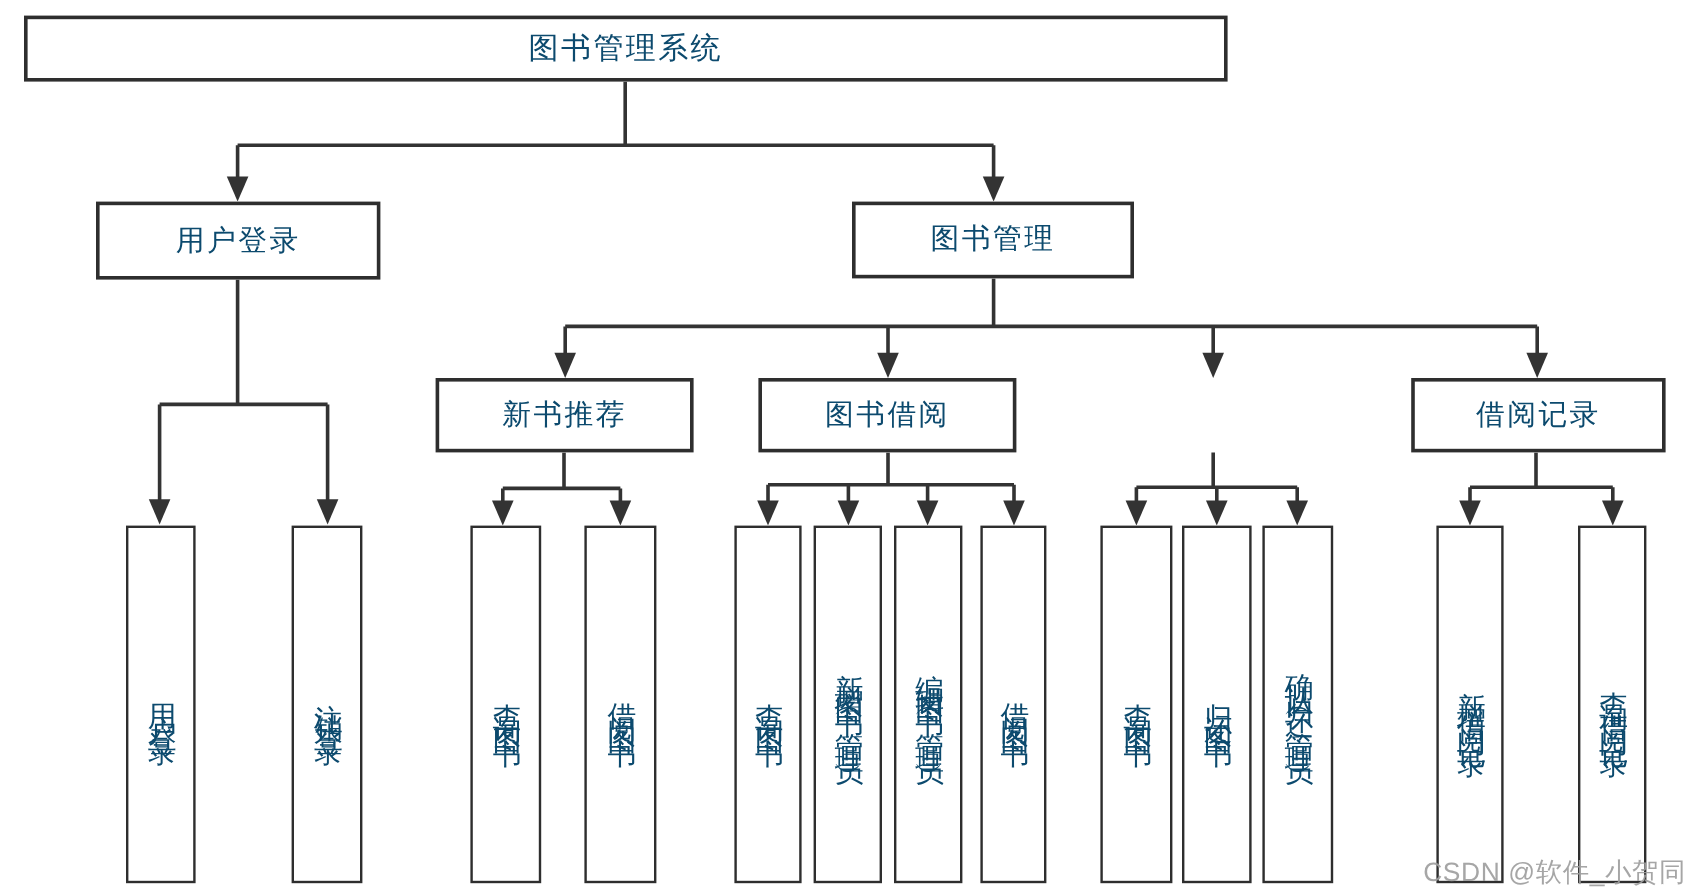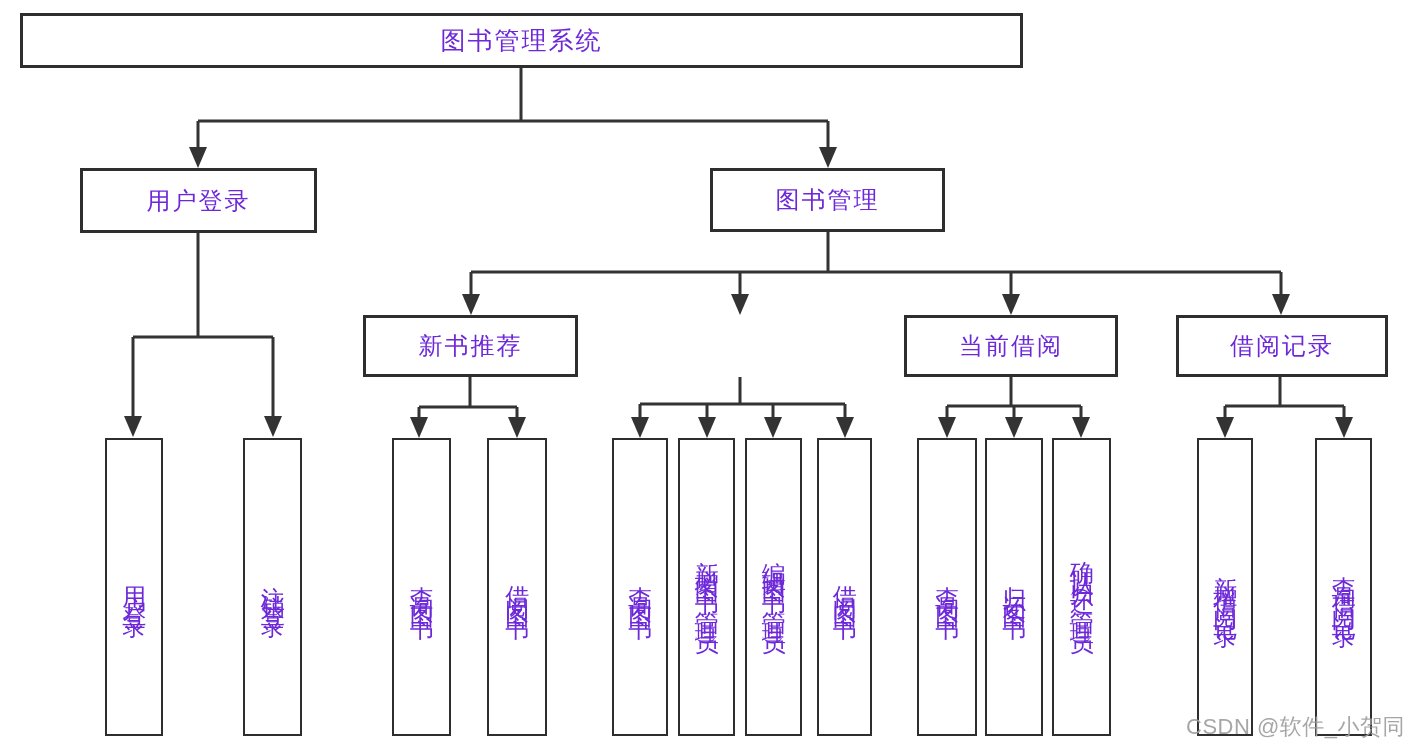--- a/index.html
+++ b/index.html
@@ -17,21 +17,21 @@
     width: 1405px; height: 747px;
   }
   .node {
     position: absolute;
     box-sizing: border-box;
     background: #ffffff;
     border: 3px solid #2e2e2e;
     display: flex;
     align-items: center;
     justify-content: center;
-    color: #6d28d9;
+    color: #0c4a6e;
   }
   .hnode .lbl {
     font-size: 24px;
     letter-spacing: 2px;
     line-height: 1;
     white-space: nowrap;
   }
   .root .lbl { font-size: 25px; }
   .vnode { border-width: 2.5px; }
   .vnode .lbl {
@@ -104,22 +104,22 @@
   <div class="node hnode" style="left:80px;top:168px;width:237px;height:65px;">
     <span class="lbl">用户登录</span>
   </div>
   <div class="node hnode" style="left:710px;top:168px;width:235px;height:64px;">
     <span class="lbl">图书管理</span>
   </div>
 
   <div class="node hnode" style="left:363px;top:315px;width:215px;height:62px;">
     <span class="lbl">新书推荐</span>
   </div>
-  <div class="node hnode" style="left:904px;top:315px;width:214px;height:62px;">
-    <span class="lbl">当前借阅</span>
+  <div class="node hnode" style="left:632px;top:315px;width:215px;height:62px;">
+    <span class="lbl">图书借阅</span>
   </div>
   <div class="node hnode" style="left:1176px;top:315px;width:212px;height:62px;">
     <span class="lbl">借阅记录</span>
   </div>
 
   <div class="node vnode" style="left:105px;top:438px;width:58px;height:298px;">
     <span class="lbl">用户登录</span>
   </div>
   <div class="node vnode" style="left:243px;top:438px;width:59px;height:298px;">
     <span class="lbl">注销登录</span>

